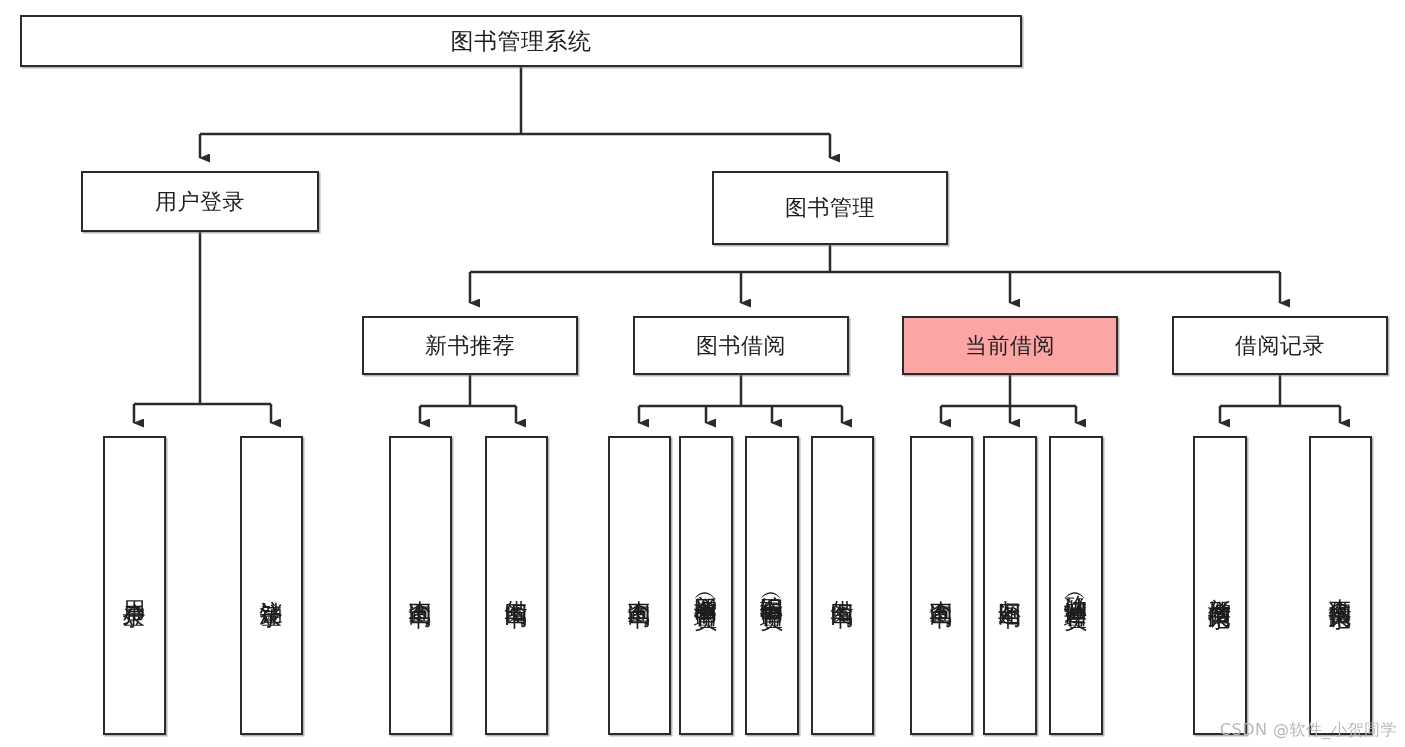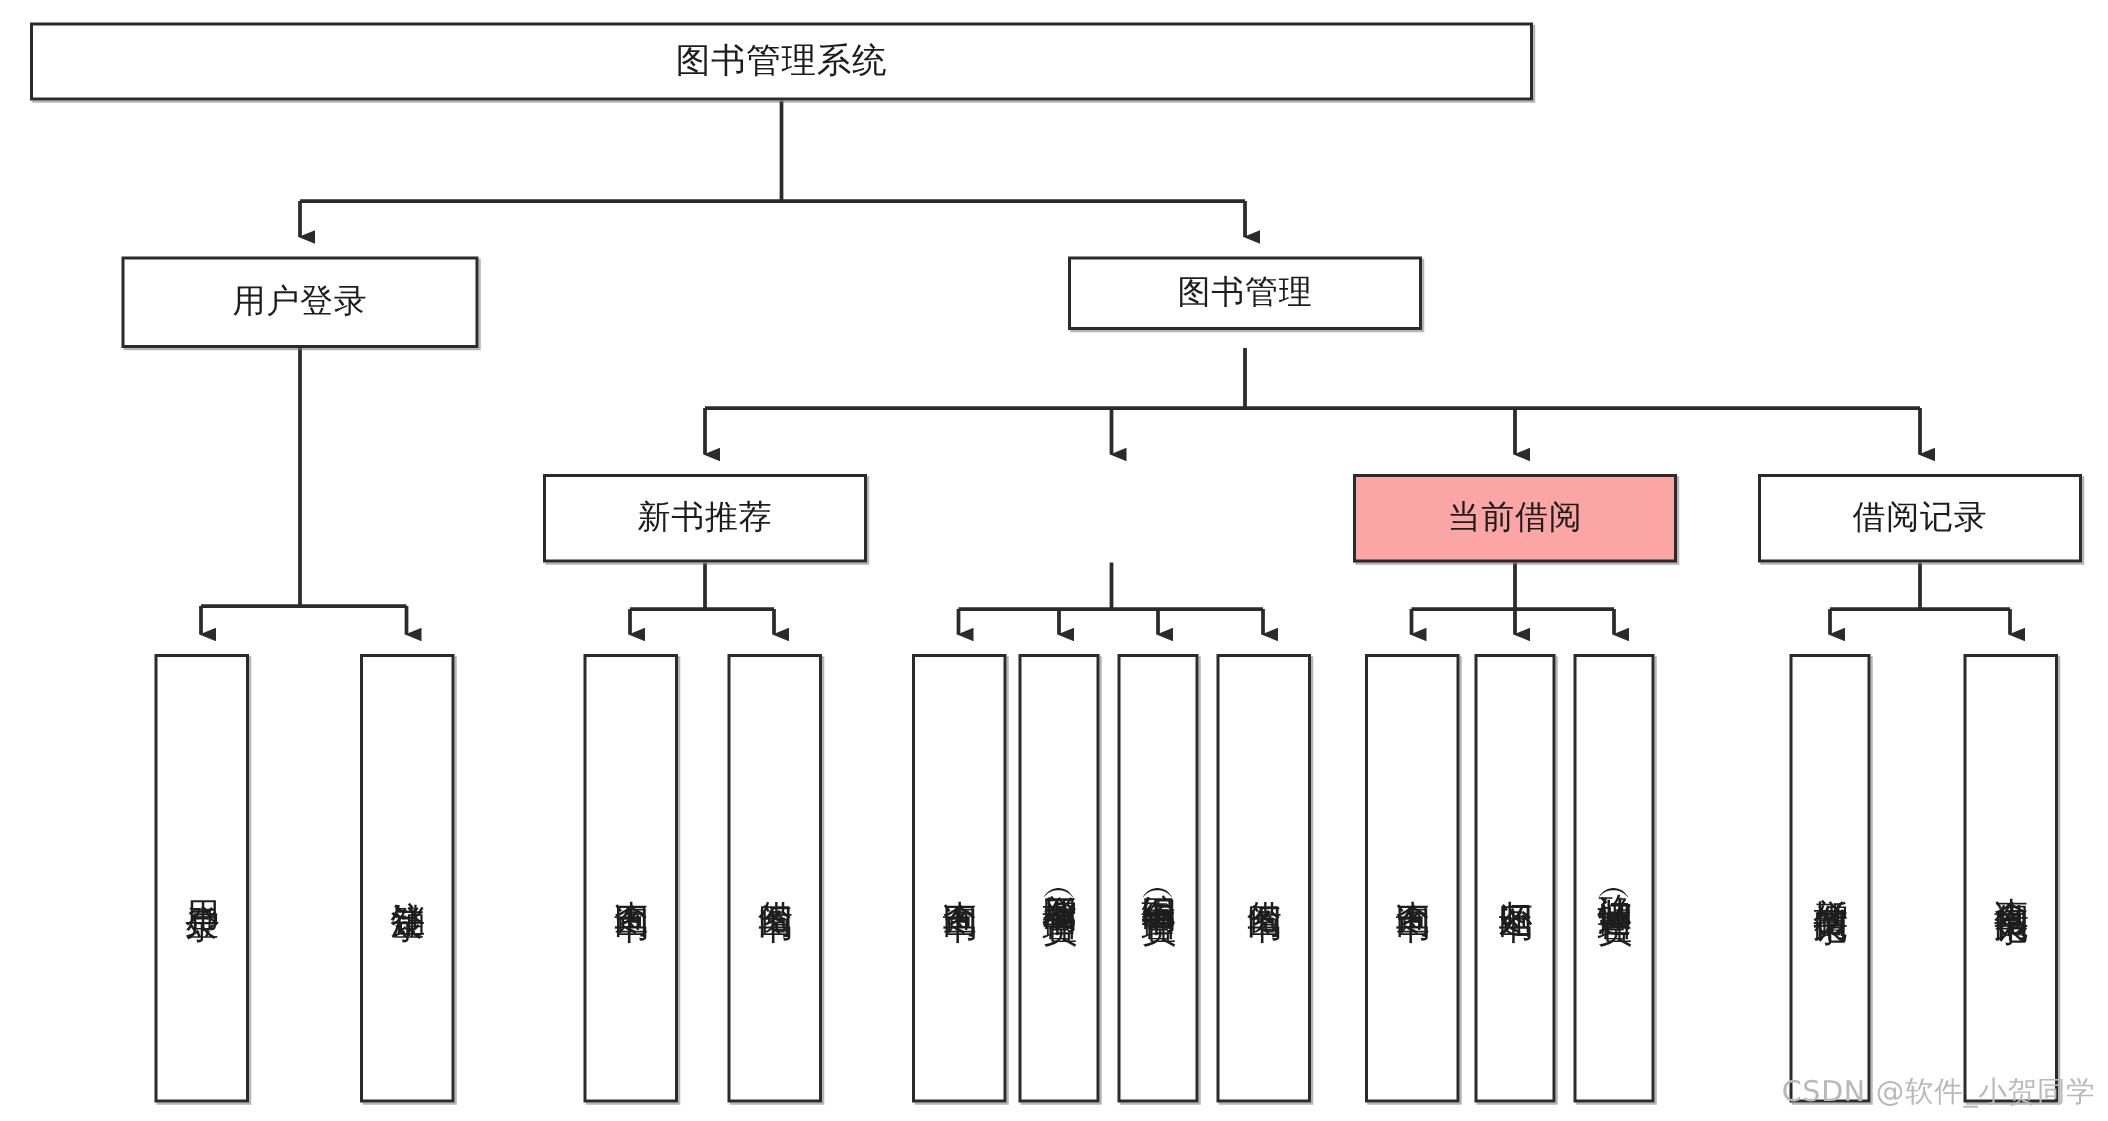--- a/index.html
+++ b/index.html
@@ -61,21 +61,21 @@
     text-orientation: upright;
     font-size: 23px;
     line-height: 1.05;
     letter-spacing: 2px;
     white-space: nowrap;
   }
   #watermark {
     position: absolute;
     right: 8px;
     bottom: 6px;
-    font-size: 19px;
+    font-size: 16px;
     color: #b9b9b9;
     letter-spacing: 0.5px;
     user-select: none;
     white-space: nowrap;
   }
 </style>
 </head>
 <body>
 
 <div id="diagram-root" style="background: rgb(255, 255, 255); border-radius: 13px;">
@@ -133,27 +133,30 @@
     </g>
   </svg>
 
   <div class="node horiz root" style="left: 20px; top: 15px; width: 1002px; height: 52px; border-color: rgb(43, 43, 43); background: rgb(255, 255, 255); color: rgb(29, 29, 29);">
     <span class="node-label">图书管理系统</span>
   </div>
 
   <div class="node horiz" style="left: 81px; top: 171px; width: 238px; height: 61px; border-color: rgb(43, 43, 43); background: rgb(255, 255, 255); color: rgb(29, 29, 29);">
     <span class="node-label">用户登录</span>
   </div>
-  <div class="node horiz" style="left: 712px; top: 171px; width: 236px; height: 49px; border-color: rgb(43, 43, 43); background: rgb(255, 255, 255); color: rgb(29, 29, 29);">
+  <div class="node horiz" style="left: 712px; top: 171px; width: 236px; height: 74px; border-color: rgb(43, 43, 43); background: rgb(255, 255, 255); color: rgb(29, 29, 29);">
     <span class="node-label">图书管理</span>
   </div>
 
   <div class="node horiz" style="left: 362px; top: 316px; width: 216px; height: 59px; border-color: rgb(43, 43, 43); background: rgb(255, 255, 255); color: rgb(29, 29, 29);">
     <span class="node-label">新书推荐</span>
   </div>
+  <div class="node horiz" style="left: 633px; top: 316px; width: 216px; height: 59px; border-color: rgb(43, 43, 43); background: rgb(255, 255, 255); color: rgb(29, 29, 29);">
+    <span class="node-label">图书借阅</span>
+  </div>
   <div class="node horiz" style="left: 902px; top: 316px; width: 216px; height: 59px; border-color: rgb(43, 43, 43); background: #fca5a5; color: rgb(29, 29, 29);">
     <span class="node-label">当前借阅</span>
   </div>
   <div class="node horiz" style="left: 1172px; top: 316px; width: 216px; height: 59px; border-color: rgb(43, 43, 43); background: rgb(255, 255, 255); color: rgb(29, 29, 29); align-items: center;">
     <span class="node-label">借阅记录</span>
   </div>
 
   <div class="node vert" style="left: 103px; top: 436px; width: 63px; height: 299px; border-color: rgb(43, 43, 43); background: rgb(255, 255, 255); color: rgb(29, 29, 29);">
     <span class="node-label">用户登录</span>
   </div>

